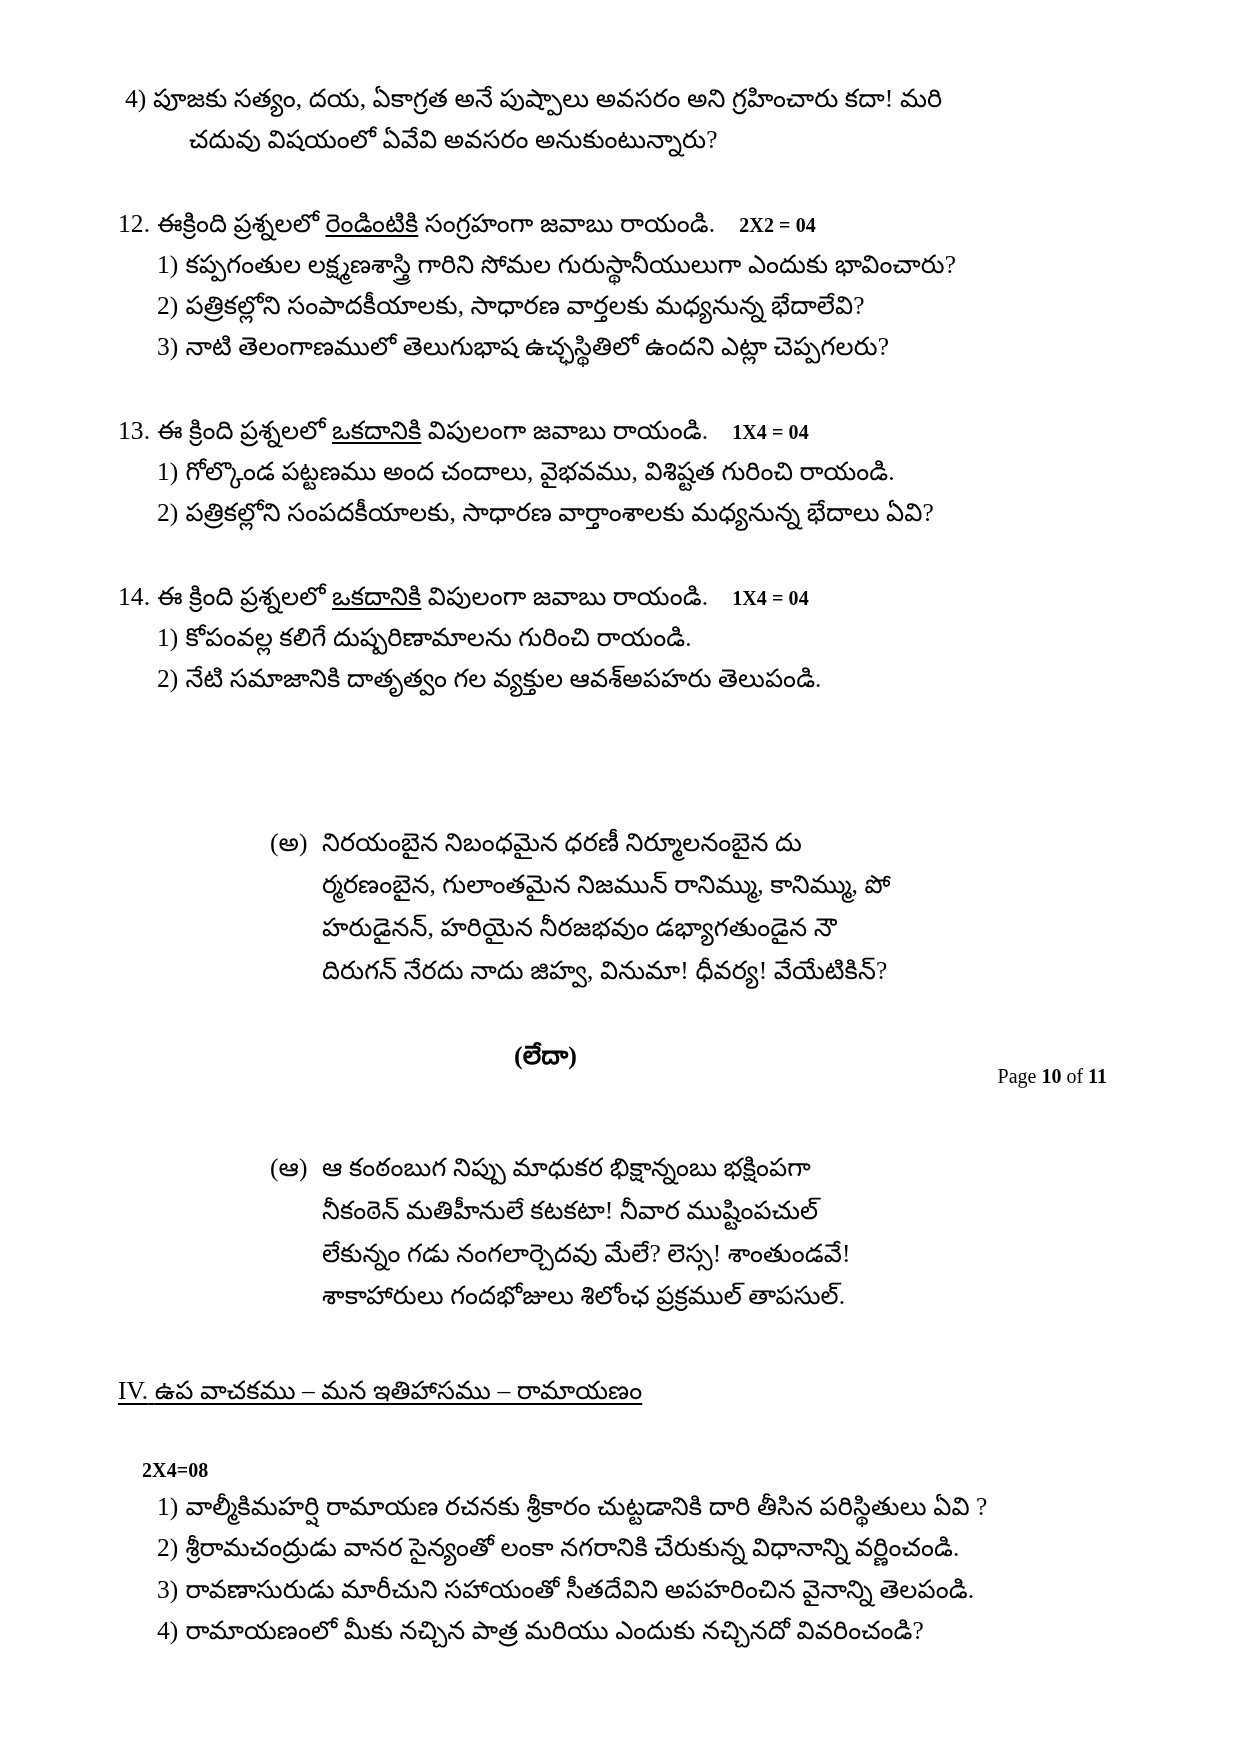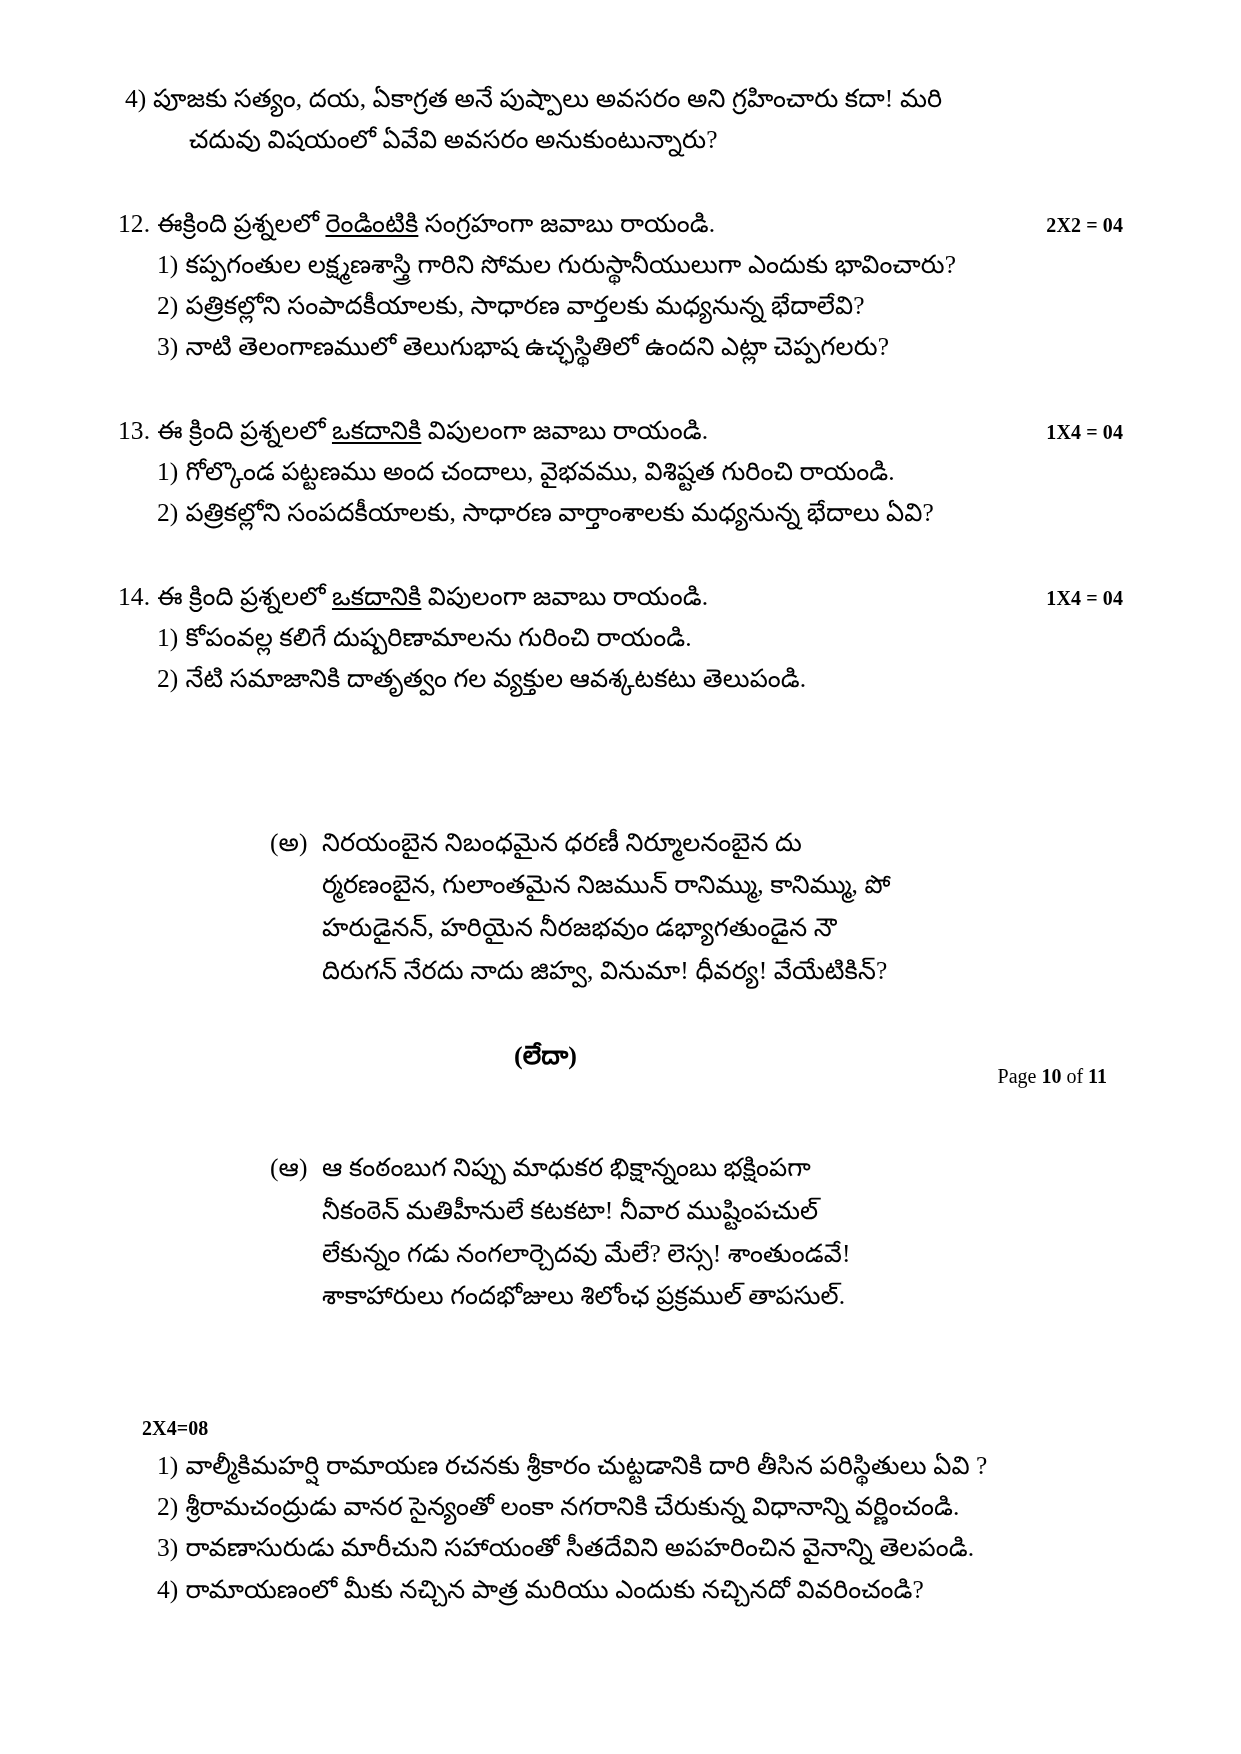--- a/index.html
+++ b/index.html
@@ -32,21 +32,20 @@
     line-height: 1.62;
     letter-spacing: 0.1px;
   }
 
   .qblock { margin-bottom: 0; }
 
   
   .qline {
     display: flex;
     align-items: baseline;
-    justify-content: space-between;
     width: 100%;
   }
   .qline-text {
     display: flex;
     align-items: baseline;
     flex: 0 1 auto;
   }
   .qnum {
     flex: 0 0 auto;
     margin-right: 7px;
@@ -189,21 +188,21 @@
         <span><span>ఈ క్రింది ప్రశ్నలలో </span><span class="u">ఒకదానికి</span><span> విపులంగా జవాబు రాయండి.</span></span>
       </div>
       <span class="marks">1X4 = 04</span>
     </div>
     <div class="subitem te">
       <span class="sublabel">1)</span>
       <span class="subtext">కోపంవల్ల కలిగే దుష్పరిణామాలను గురించి రాయండి.</span>
     </div>
     <div class="subitem te">
       <span class="sublabel">2)</span>
-      <span class="subtext">నేటి సమాజానికి దాతృత్వం గల వ్యక్తుల ఆవశ్కటకటు తెలుపండి.</span>
+      <span class="subtext">నేటి సమాజానికి దాతృత్వం గల వ్యక్తుల ఆవశ్అపహరు తెలుపండి.</span>
     </div>
   </div>
 
   <div class="gap-lg"></div>
 
 
   <div class="gap-xl"></div>
 
   <div class="poem te">
     <div class="poem-line poem-first">
@@ -226,20 +225,23 @@
       <span class="poem-marker">(ఆ)</span>
       <span class="poem-text">ఆ కంఠంబుగ నిప్పు మాధుకర భిక్షాన్నంబు భక్షింపగా</span>
     </div>
     <div class="poem-line poem-indent">నీకంఠెన్ మతిహీనులే కటకటా! నీవార ముష్టింపచుల్</div>
     <div class="poem-line poem-indent">లేకున్నం గడు నంగలార్చెదవు మేలే? లెస్స! శాంతుండవే!</div>
     <div class="poem-line poem-indent">శాకాహారులు గందభోజులు శిలోంఛ ప్రక్రముల్ తాపసుల్.</div>
   </div>
 
   <div class="gap-xl"></div>
 
+  <div class="section-head-wrap te">
+    <span class="section-head"><span>IV.</span>&nbsp;<span>ఉప వాచకము – మన ఇతిహాసము – రామాయణం</span></span>
+  </div>
 
   <div class="gap-lg"></div>
 
   <div class="qblock">
     <div class="qline te">
       <span class="marks">2X4=08</span>
     </div>
     <div class="subitem te">
       <span class="sublabel">1)</span>
       <span class="subtext">వాల్మీకిమహర్షి రామాయణ రచనకు శ్రీకారం చుట్టడానికి దారి తీసిన  పరిస్థితులు ఏవి ?</span>

